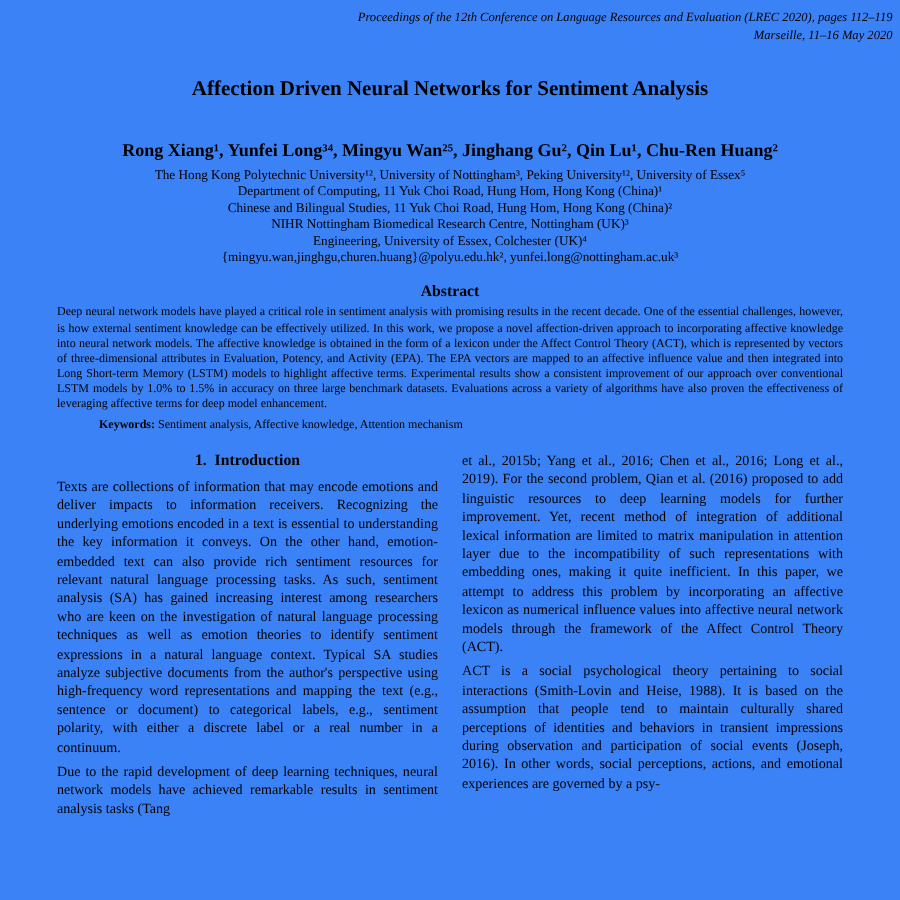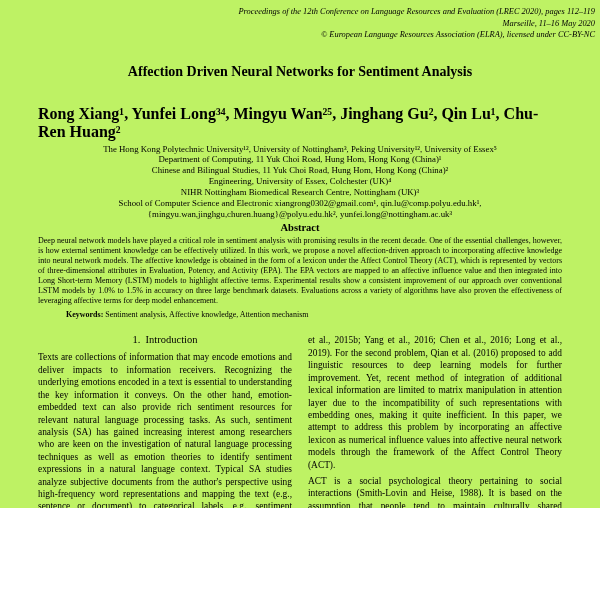--- a/index.html
+++ b/index.html
@@ -1,59 +1,57 @@
 <!DOCTYPE html>
 <html><head>
 <meta charset="utf-8">
 <style>
   * { margin:0; padding:0; box-sizing:border-box; }
   html, body { width:600px; height:600px; overflow:hidden; background:#ffffff; }
   body { font-family:"Liberation Serif","DejaVu Serif",serif; color:#000; }
-  .page { width:600px; height:508px; padding:6px 38px 0 38px; overflow:hidden; background:#bef264; }
+  .page { width:600px; height:600px; padding:6px 38px 0 38px; overflow:hidden; background:#3b82f6; }
 
   .header { text-align:right; font-style:italic; font-size:8.4px; line-height:1.38; margin-right:-33px; }
 
   .title { margin-top:23px; text-align:center; font-size:14px; font-weight:bold; line-height:1.2; }
-  .authors { margin-top:24px; font-size:16px; font-weight:bold; }
+  .authors { margin-top:24px; text-align:center; font-size:12px; font-weight:bold; }
   .affiliations { margin-top:3px; text-align:center; font-size:8.8px; line-height:1.24; }
 
-  .abstract-heading { margin-top:2px; text-align:center; font-size:10.5px; font-weight:bold; }
+  .abstract-heading { margin-top:13px; text-align:center; font-size:10.5px; font-weight:bold; }
   .abstract-text { margin-top:3px; font-size:8px; line-height:1.26; text-align:justify; }
   .keywords { margin-top:4px; font-size:8px;padding-left:28px; }
   .kw-label { font-weight:bold; }
   .kw-text { margin-left:2px; }
 
   .columns { display:flex; gap:16px; margin-top:15px; }
   .col { width:254px; flex:0 0 254px; }
-  .section-heading { text-align:center; font-size:10.5px; font-weight:normal; margin-bottom:6px; }
+  .section-heading { text-align:center; font-size:10.5px; font-weight:bold; margin-bottom:6px; }
   .para { font-size:9.4px; line-height:1.32; text-align:justify; }
   .para-gap { margin-top:4px; }
 </style>
 </head>
 <body>
 
 <div class="page">
 
   <div class="header">
     <div>Proceedings of the 12th Conference on Language Resources and Evaluation (LREC 2020), pages 112–119</div>
     <div>Marseille, 11–16 May 2020</div>
-    <div>© European Language Resources Association (ELRA), licensed under CC-BY-NC</div>
   </div>
 
   <h1 class="title">Affection Driven Neural Networks for Sentiment Analysis</h1>
 
   <div class="authors">Rong Xiang¹, Yunfei Long³⁴, Mingyu Wan²⁵, Jinghang Gu², Qin Lu¹, Chu-Ren Huang²</div>
 
   <div class="affiliations">
     <div>The Hong Kong Polytechnic University¹², University of Nottingham³, Peking University¹², University of Essex⁵</div>
     <div>Department of Computing, 11 Yuk Choi Road, Hung Hom, Hong Kong (China)¹</div>
     <div>Chinese and Bilingual Studies, 11 Yuk Choi Road, Hung Hom, Hong Kong (China)²</div>
+    <div>NIHR Nottingham Biomedical Research Centre, Nottingham (UK)³</div>
     <div>Engineering, University of Essex, Colchester (UK)⁴</div>
-    <div>NIHR Nottingham Biomedical Research Centre, Nottingham (UK)³</div>
-    <div>School of Computer Science and Electronic xiangrong0302@gmail.com¹, qin.lu@comp.polyu.edu.hk¹,</div>
     <div>{mingyu.wan,jinghgu,churen.huang}@polyu.edu.hk², yunfei.long@nottingham.ac.uk³</div>
   </div>
 
   <div class="abstract-heading">Abstract</div>
   <p class="abstract-text">Deep neural network models have played a critical role in sentiment analysis with promising results in the recent decade. One of the essential challenges, however, is how external sentiment knowledge can be effectively utilized. In this work, we propose a novel affection-driven approach to incorporating affective knowledge into neural network models. The affective knowledge is obtained in the form of a lexicon under the Affect Control Theory (ACT), which is represented by vectors of three-dimensional attributes in Evaluation, Potency, and Activity (EPA). The EPA vectors are mapped to an affective influence value and then integrated into Long Short-term Memory (LSTM) models to highlight affective terms. Experimental results show a consistent improvement of our approach over conventional LSTM models by 1.0% to 1.5% in accuracy on three large benchmark datasets. Evaluations across a variety of algorithms have also proven the effectiveness of leveraging affective terms for deep model enhancement.</p>
 
   <p class="keywords"><span class="kw-label">Keywords:</span><span class="kw-text">Sentiment analysis, Affective knowledge, Attention mechanism</span></p>
 
   <div class="columns">
     <div class="col">

